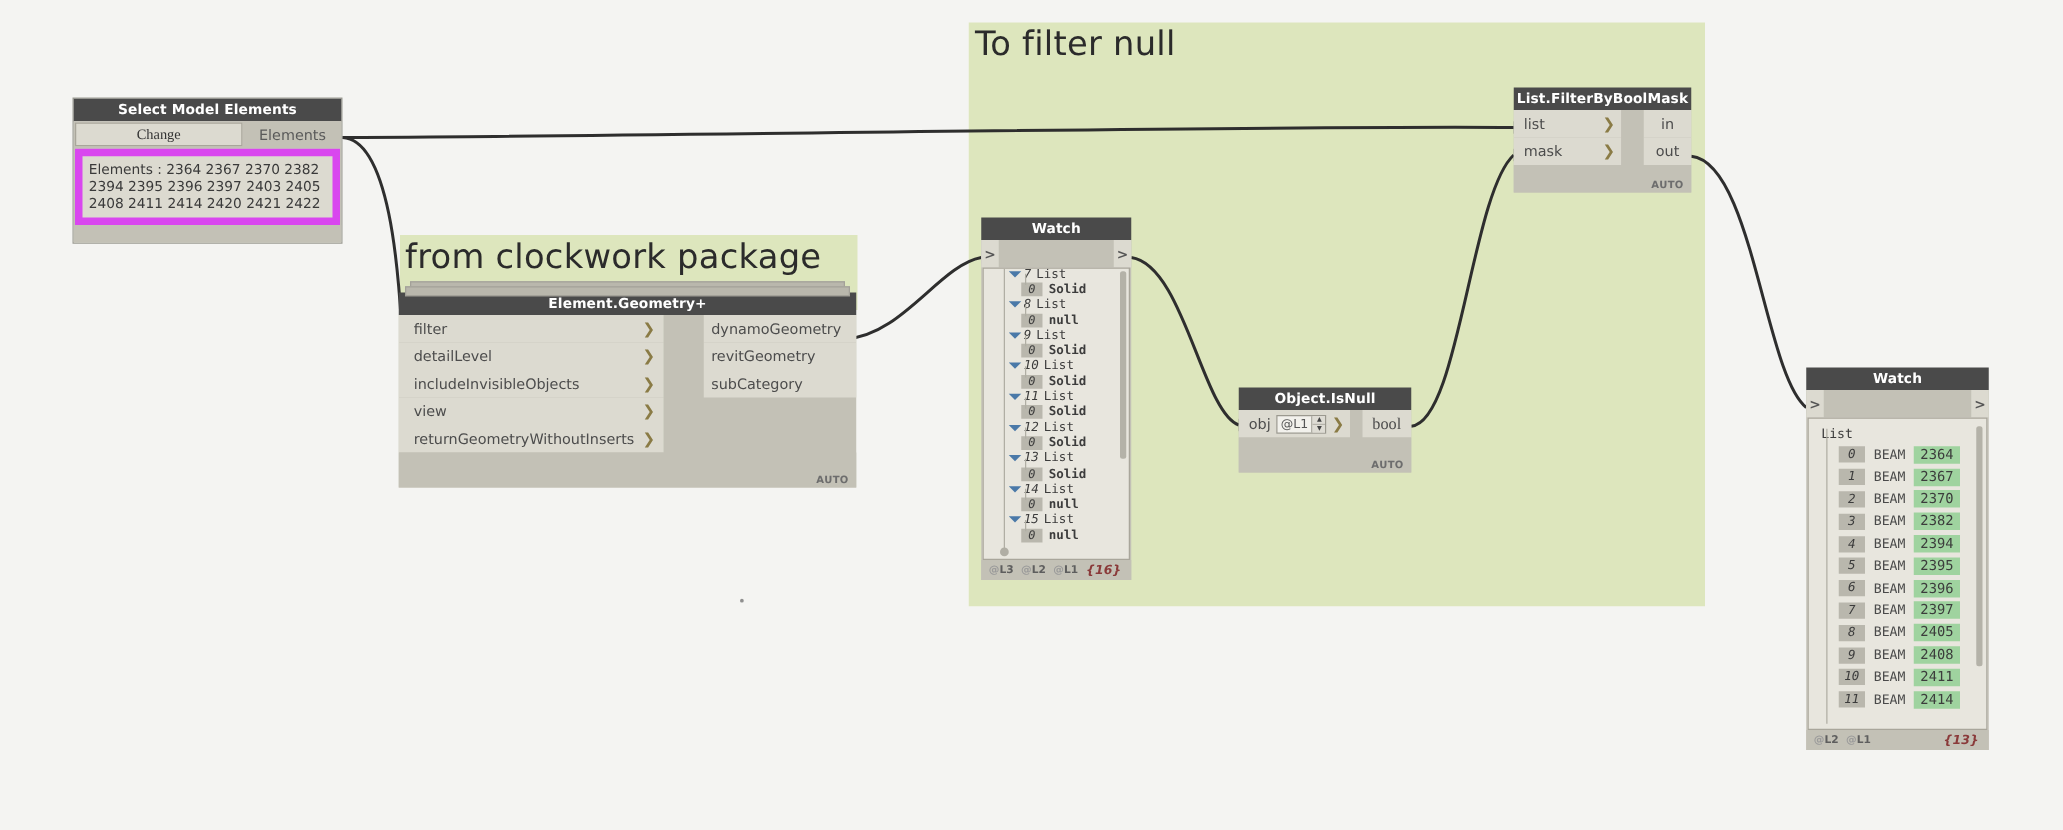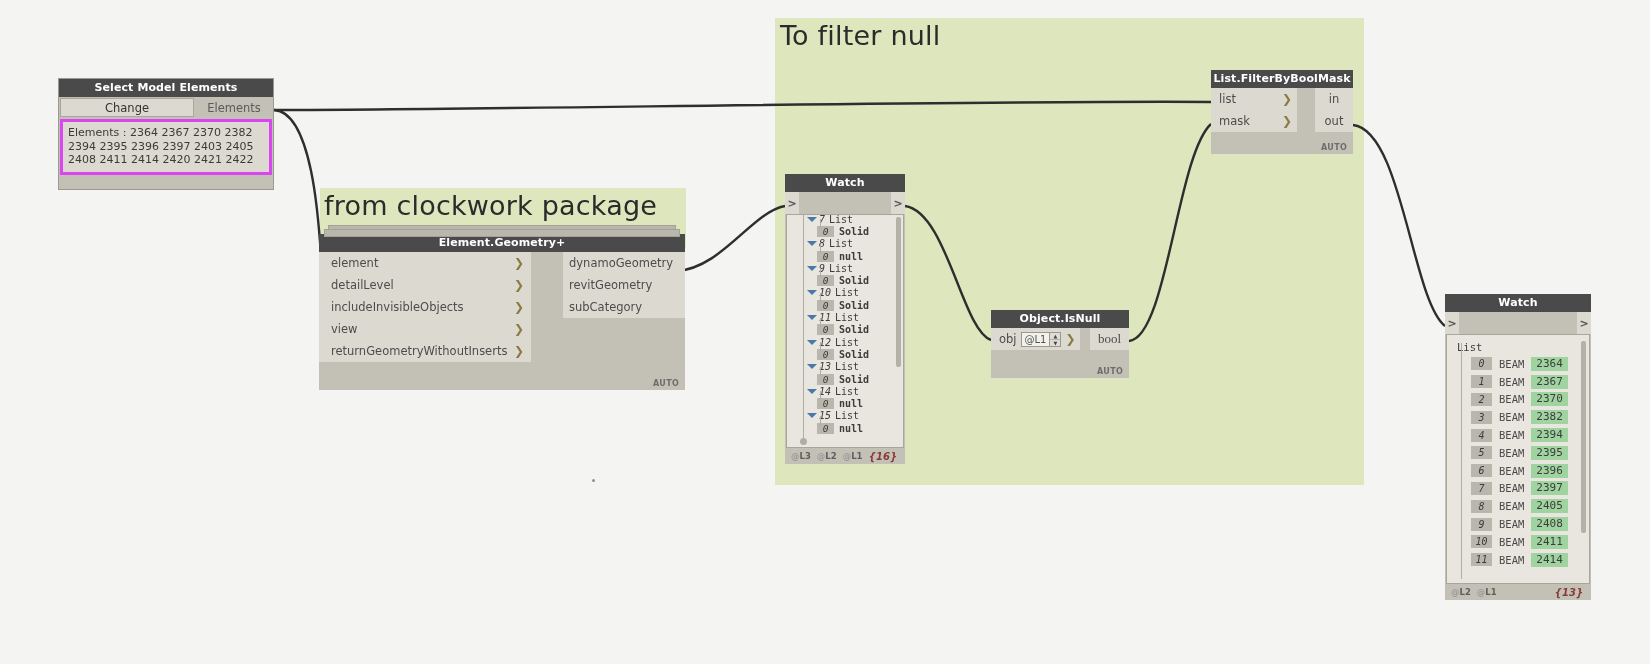--- a/index.html
+++ b/index.html
@@ -30,28 +30,28 @@
   .auto{
     position:absolute;right:6px;bottom:2px;color:#6d6d6d;
     font-size:8px;font-weight:bold;letter-spacing:.3px;
   }
 
   
   #select-model-elements{left:26px;top:78px;width:216px;border:1px solid #9a9a92;}
   #select-model-elements .sme-row{display:flex;height:21px;}
   .sme-change{
     flex:1;background:#dcdad0;border:1px solid #a9a69b;margin:1px;
-    font-size:11.5px;color:#333;display:flex;align-items:center;justify-content:center;
+    font-size:11.5px;color:#333;display:flex;align-items:center;justify-content:center;font-family:Liberation Serif, serif;
   }
   .sme-elements{
     width:78px;background:#c3c1b6;color:#5a5a5a;font-size:11.5px;
     display:flex;align-items:center;justify-content:center;
   }
   .sme-text{
-    background:#dcdad0;border:3px solid #d946ef;margin:1px 1px 0 1px;
+    background:#dcdad0;border:6px solid #d946ef;margin:1px 1px 0 1px;
     min-height:56px;font-size:11px;color:#3a3a3a;line-height:13.5px;
     padding:4px 5px;box-sizing:border-box;
   }
   .sme-pad{height:14px;background:#c3c1b6;}
 
   
   #element-geometry{left:287px;top:234px;width:366px;}
   #element-geometry .stack{
     position:absolute;top:-5px;left:5px;right:5px;height:6px;
     background:#b9b7ac;border:1px solid #a3a198;
@@ -248,21 +248,21 @@
   </div>
 
   <div class="node" id="element-geometry">
     <div class="stack2"></div>
     <div class="stack"></div>
     <div class="node-head">Element.Geometry+</div>
     <div class="node-body">
       <div class="eg-cols">
         <div class="eg-left">
           <div class="eg-in">
-            <span>element</span>
+            <span>filter</span>
             <span class="chev">❯</span>
           </div>
           <div class="eg-in">
             <span>detailLevel</span>
             <span class="chev">❯</span>
           </div>
           <div class="eg-in">
             <span>includeInvisibleObjects</span>
             <span class="chev">❯</span>
           </div>

